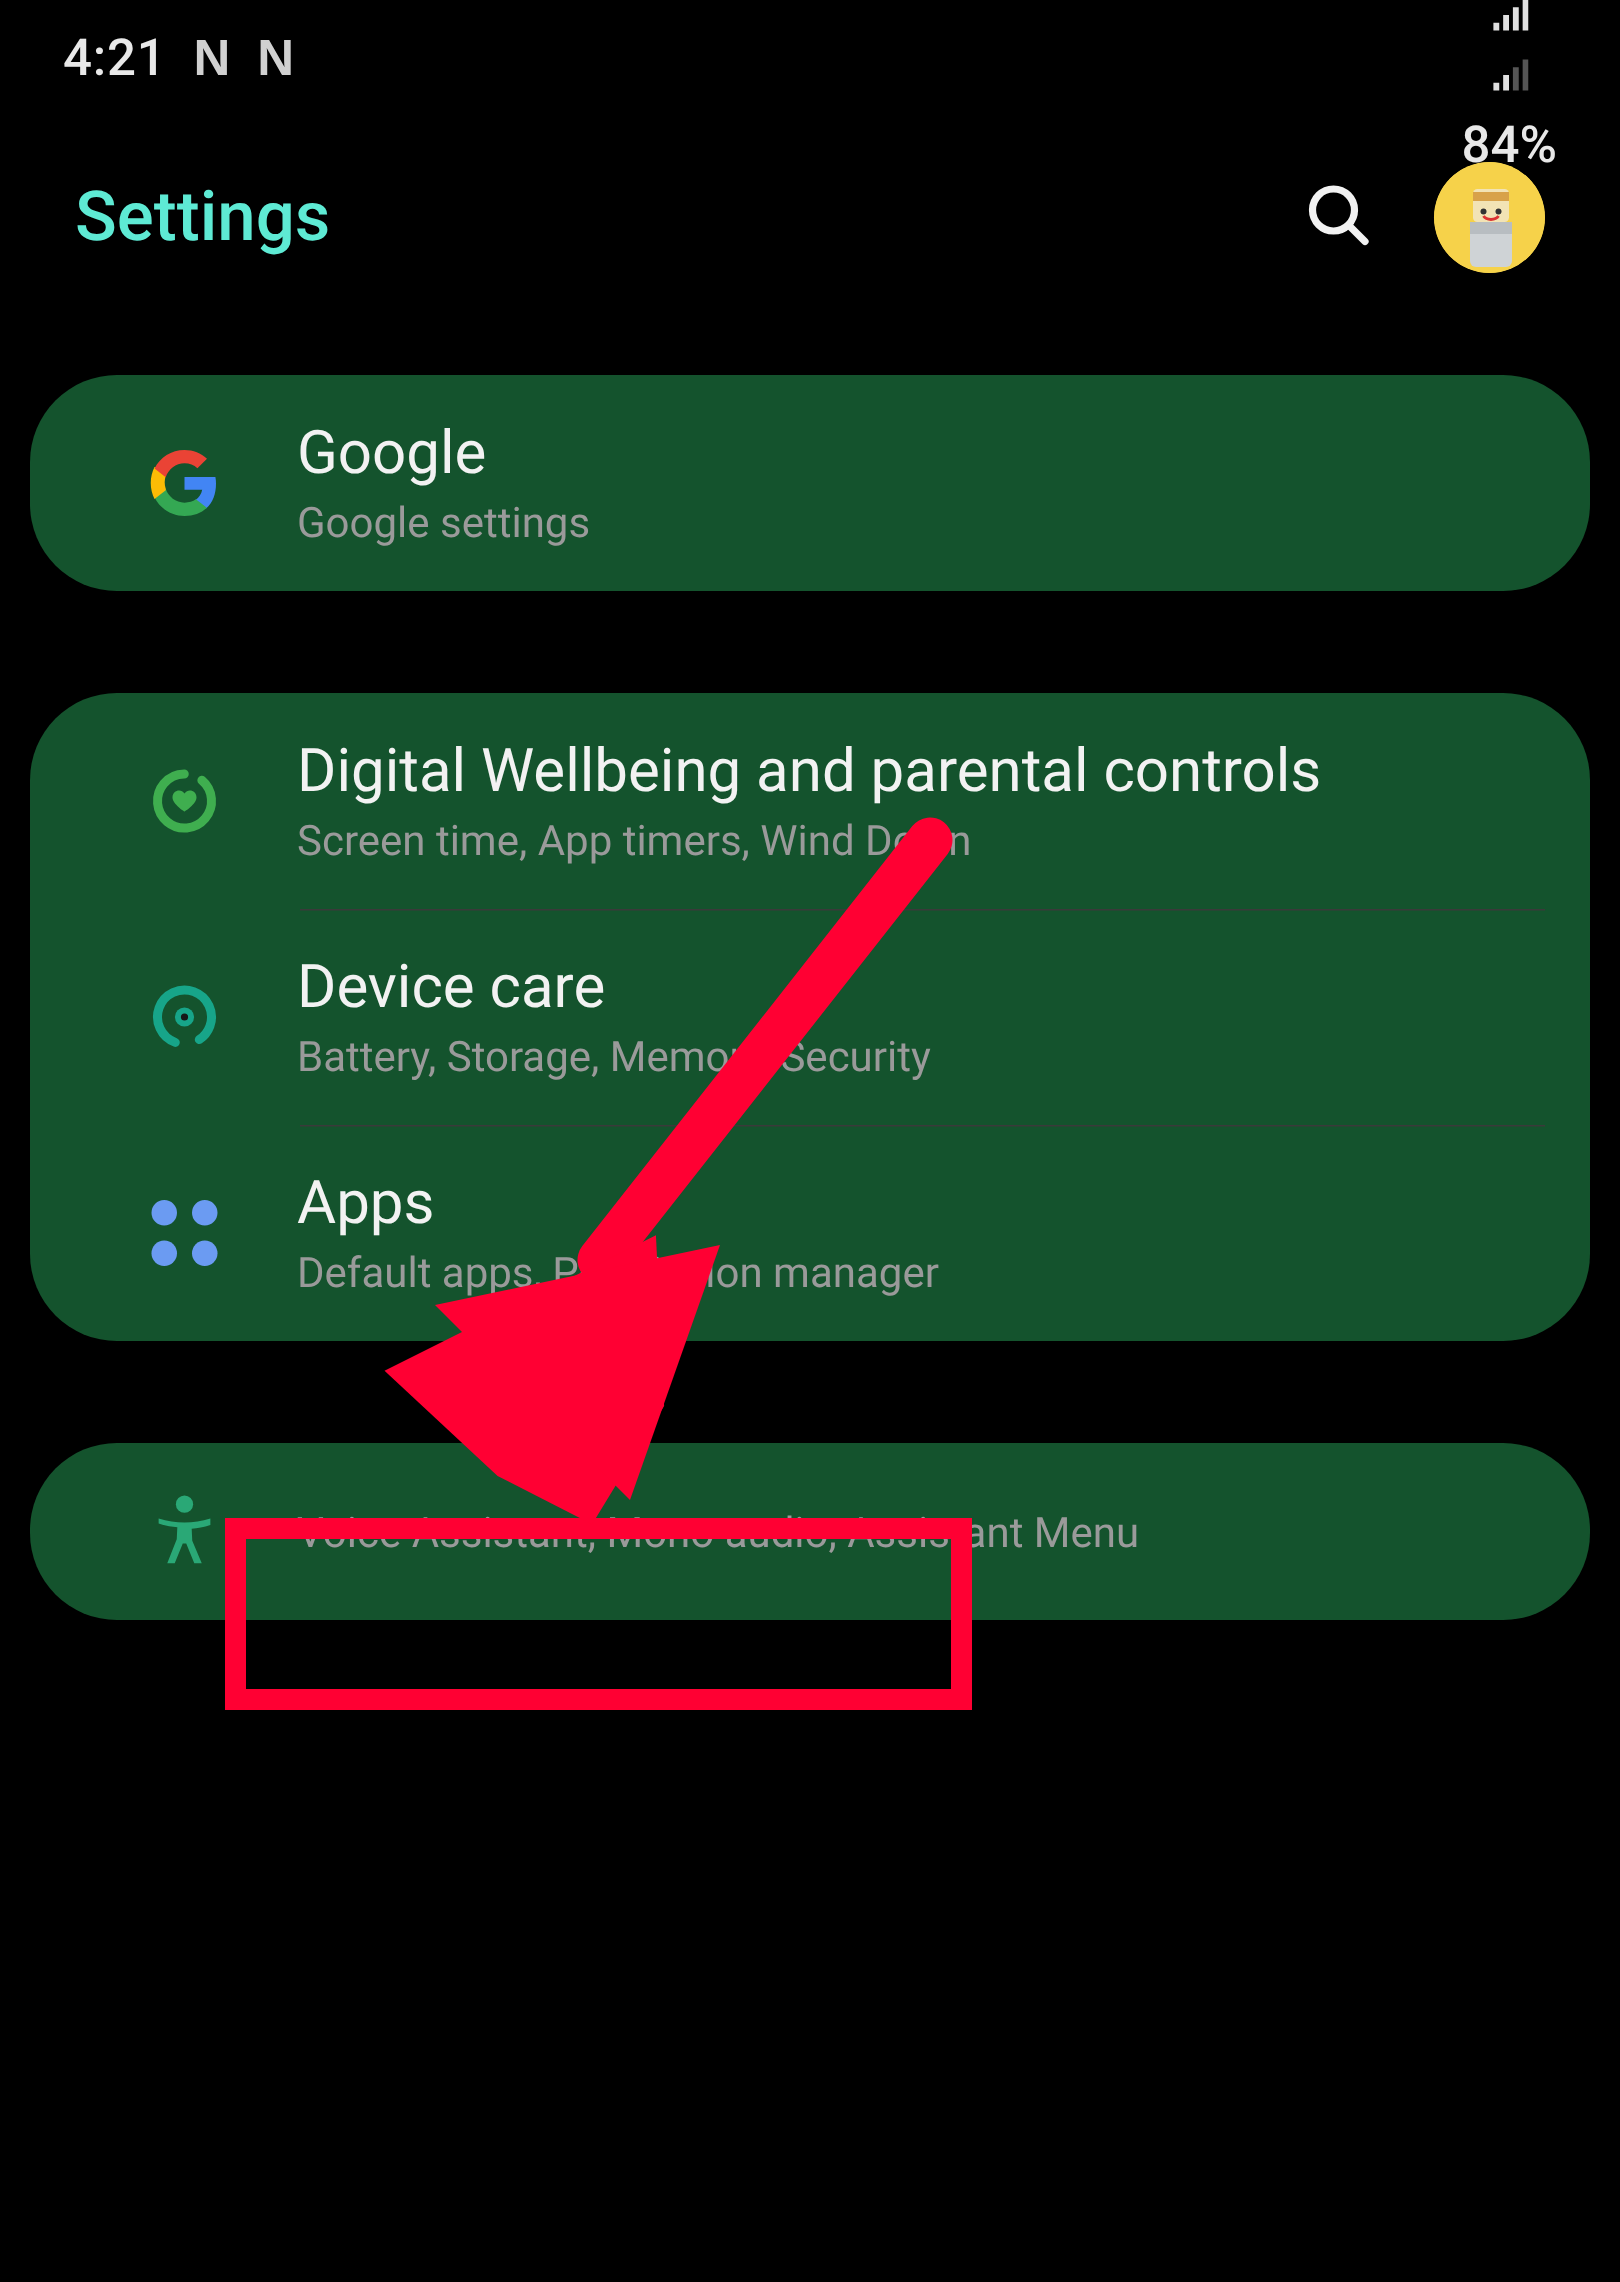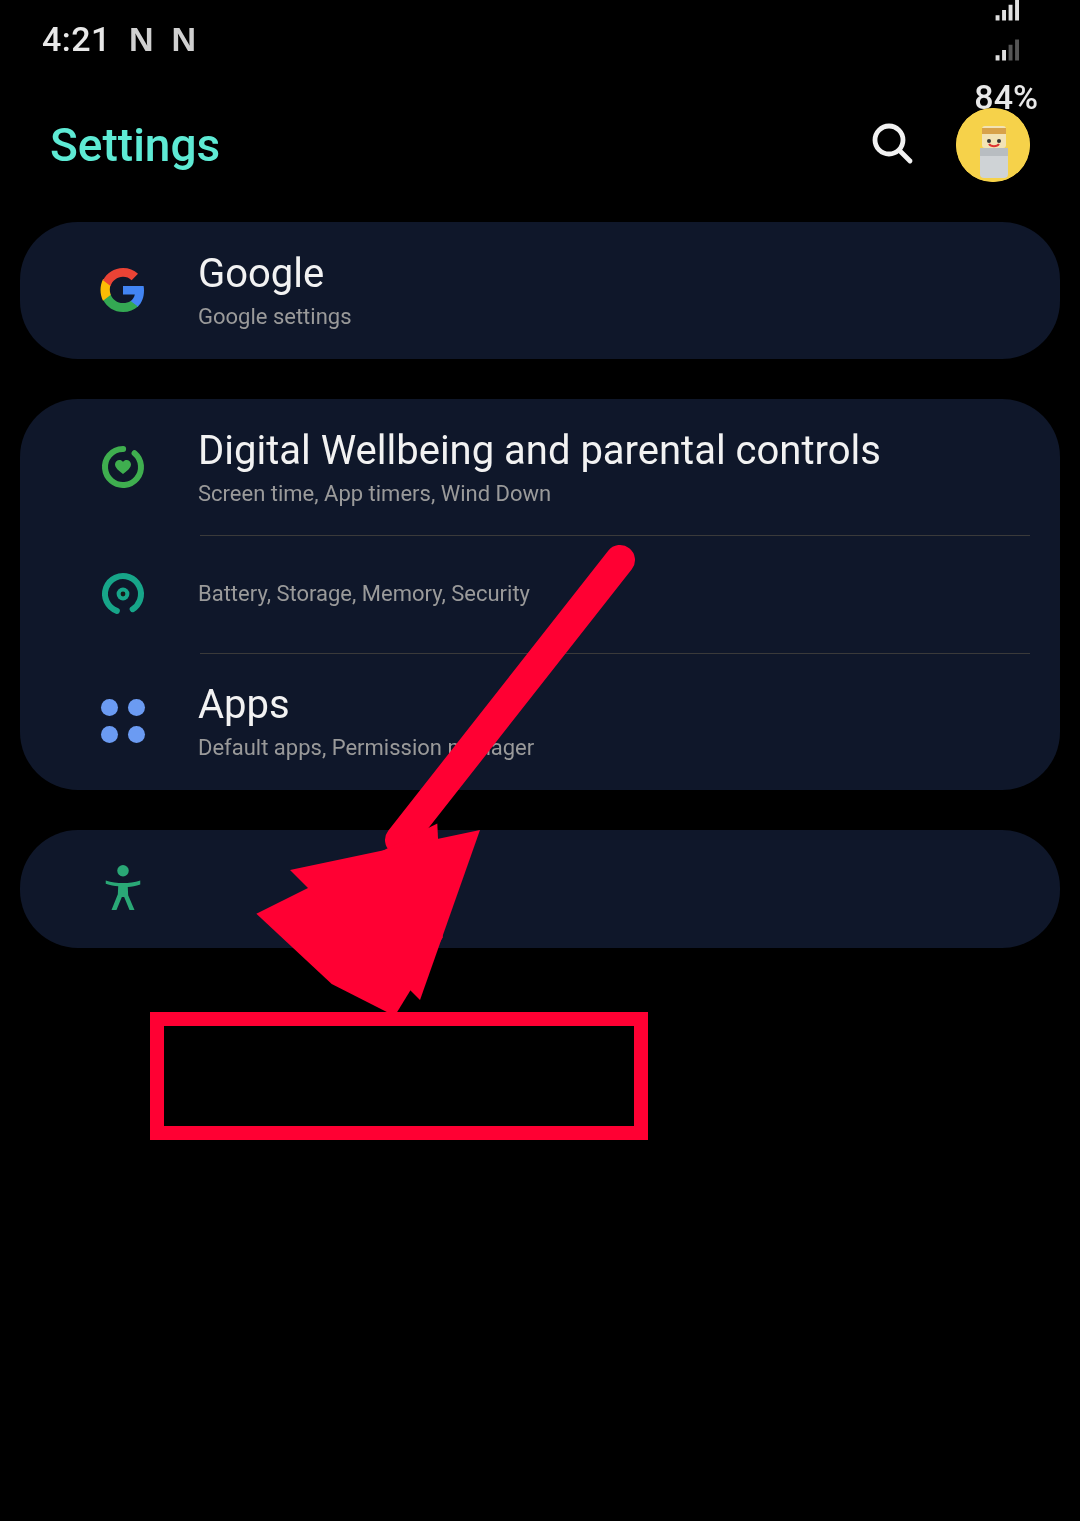--- a/index.html
+++ b/index.html
@@ -52,23 +52,24 @@
   .header .avatar {
     width:74px; height:74px; border-radius:50%;
     background:#f6d24a;
     display:flex; align-items:center; justify-content:center;
     overflow:hidden;
   }
 
   
   .card-stack { padding: 0 20px; display:flex; flex-direction:column; gap:40px; }
   .card {
-    background:#0f172a;
+    background:#14532d;
     border-radius:58px;
     overflow:hidden;
+    margin-top:28px;
   }
   .row {
     display:flex;
     align-items:center;
     min-height:118px;
     padding: 28px 28px 28px 28px;
     gap: 0;
     position:relative;
   }
   .row + .row::before,
@@ -79,21 +80,21 @@
     height:1px;
     background:#3a3a3a;
   }
   .row .icon {
     width:150px;
     display:flex; align-items:center; justify-content:center;
     flex:none;
   }
   .row .txt { display:flex; flex-direction:column; gap:6px; padding-right:20px;}
   .row .label { font-size:40px; color:#f2f2f2; font-weight:400;}
-  .row .sub   { font-size:22px; color:#9a9a9a; line-height:1.25;}
+  .row .sub   { font-size:28px; color:#9a9a9a; line-height:1.25;}
 
   
   .gear-plus { fill:#f5a623; }
 
   
   .dots { display:grid; grid-template-columns: repeat(2,17px); grid-auto-rows:17px; gap:10px; }
   .dots span { width:17px; height:17px; border-radius:50%; background:#6b9bf2; }
 
   
   .sliders-icon line { stroke:#7aa9e6; stroke-width:6; stroke-linecap:round;}
@@ -225,20 +226,21 @@
     </div>
     <div class="row">
       <span class="icon">
         <svg width="48" height="48" viewBox="0 0 24 24" fill="none">
           <circle cx="12" cy="12" r="9" stroke="#17a589" stroke-width="3" stroke-dasharray="48 10" stroke-linecap="round" transform="rotate(110 12 12)"></circle>
           <circle cx="12" cy="12" r="3.2" fill="#17a589"></circle>
           <circle cx="12" cy="12" r="1.2" fill="#171717"></circle>
         </svg>
       </span>
       <span class="txt">
+        <span class="label">Device care</span>
         <span class="sub">Battery, Storage, Memory, Security</span>
       </span>
     </div>
     <div class="row">
       <span class="icon">
         <span class="dots">
             <span></span>
             <span></span>
             <span></span>
             <span></span>
@@ -253,20 +255,21 @@
 
   <div class="card">
     <div class="row">
       <span class="icon">
         <svg width="46" height="50" viewBox="0 0 24 26">
           <circle class="person-icon" cx="12" cy="3.5" r="3"></circle>
           <path class="person-icon" d="M3 8.5c3 1 6 1.4 9 1.4s6-.4 9-1.4v2.2c-2.3.8-4.5 1.2-6.5 1.3l.2 4.2L18 24h-2.6l-2.8-6.8h-1.2L8.6 24H6l3.3-8.3.2-4.2c-2-.1-4.2-.5-6.5-1.3V8.5z"></path>
         </svg>
       </span>
       <span class="txt">
+        <span class="sub">Voice Assistant, Mono audio, Assistant Menu</span>
       </span>
     </div>
   </div>
 
 </div>
 
 <div class="highlight-rect" style="left:150px; top:1012px; width:498px; height:128px;"></div>
 
 <svg class="annotation-arrow" style="left:250px; top:540px; width:400px; height:480px;" viewBox="0 0 400 480">
   <defs></defs>

